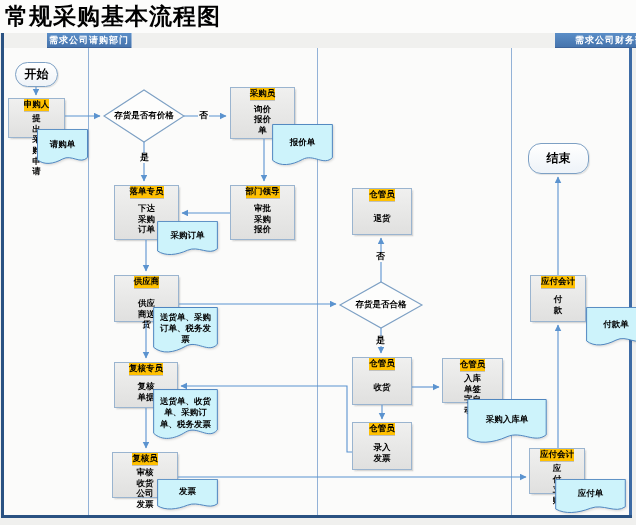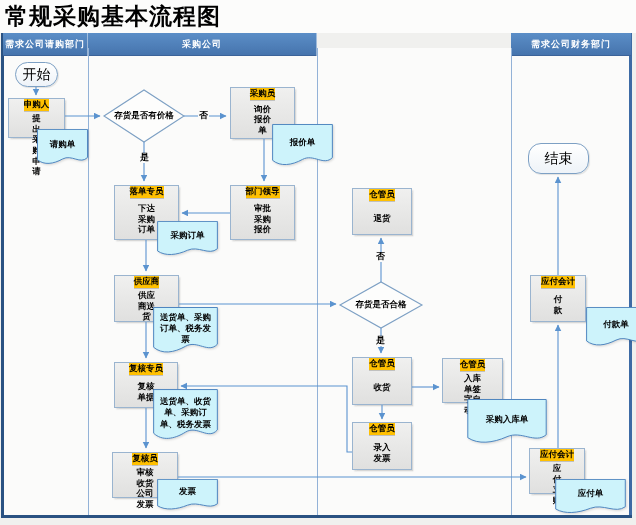--- a/index.html
+++ b/index.html
@@ -12,47 +12,47 @@
   .top-strip{position:absolute;left:0;top:0;width:636px;height:33px;background:#fcfcfb;}
   .page-title{
     position:absolute;left:5px;top:1px;font-size:23px;font-weight:bold;
     letter-spacing:1px;white-space:nowrap;
   }
   .lane-bg{position:absolute;left:3px;top:48px;width:628px;height:467px;background:#fbfbfa;}
   .board-border-left{position:absolute;left:1px;top:33px;width:3px;height:485px;background:#2a5282;}
   .board-border-right{position:absolute;left:629px;top:33px;width:3px;height:485px;background:#3d6ba5;}
   .board-border-bottom{position:absolute;left:1px;top:515px;width:631px;height:3px;background:#2a5282;}
   .lane-header{
-    position:absolute;top:33px;height:23px;
+    position:absolute;top:33px;height:15px;
     background:linear-gradient(#5b8ec7,#4674ad);
     border-bottom:1px solid #3c6399;
     color:#fff;font-size:9px;font-weight:bold;letter-spacing:1px;
     display:flex;align-items:center;justify-content:center;
-    box-sizing:border-box;border-right:1px solid rgba(255,255,255,.45);
+    box-sizing:border-box;border-right:1px solid rgba(255,255,255,.45);margin-left:44px;
   }
   .lane-divider{position:absolute;top:48px;width:1px;height:467px;background:#93b2d7;}
 
   .box{
     position:absolute;box-sizing:border-box;border:1px solid #9ab4cf;
     background:linear-gradient(#f0f0ef,#e0e0df);
     box-shadow:1.5px 1.5px 1.5px rgba(0,0,0,.14);
     display:flex;flex-direction:column;z-index:2;align-items:center;
   }
   .box-head{
     flex:0 0 12px;background:#ffc000;border-bottom:1px solid #c0c0bf;
     font-size:8.5px;font-weight:bold;display:flex;align-items:center;justify-content:center;
   }
   .box-body{
     flex:1;font-size:8.5px;font-weight:bold;line-height:1.25;text-align:center;
     display:flex;align-items:center;justify-content:center;padding:1px 20px;
   }
   .term{
     position:absolute;box-sizing:border-box;border:1px solid #7da0c4;border-radius:13px;
     background:linear-gradient(#ffffff,#eef3f8);
-    font-size:14px;font-weight:normal;display:flex;align-items:center;justify-content:center;
+    font-size:12px;font-weight:bold;display:flex;align-items:center;justify-content:center;
     z-index:2;box-shadow:1px 1px 1px rgba(0,0,0,.1);
   }
   .doc{position:absolute;z-index:4;}
   .doc svg{position:absolute;left:0;top:0;width:100%;height:100%;
     filter:drop-shadow(1.5px 1.5px 1px rgba(0,0,0,.15));}
   .doc-label{
     position:absolute;left:0;top:0;right:0;bottom:8px;
     font-size:8.5px;font-weight:bold;line-height:1.3;text-align:center;
     display:flex;align-items:center;justify-content:center;padding:1px 3px;
   }
@@ -72,21 +72,20 @@
 <div class="screen">
   <div class="top-strip"></div>
   <div class="page-title">常规采购基本流程图</div>
 
   <div class="lane-bg"></div>
   <div class="board-border-left"></div>
   <div class="board-border-right"></div>
   <div class="board-border-bottom"></div>
 
   <div class="lane-header" style="left:3px;width:85px;">需求公司请购部门</div>
-  <div class="lane-header" style="left:88px;width:229px;">采购公司</div>
   <div class="lane-header" style="left:511px;width:120px;border-right:none;">需求公司财务部门</div>
 
   <div class="lane-divider" style="left:88px;"></div>
   <div class="lane-divider" style="left:317px;"></div>
   <div class="lane-divider" style="left:511px;"></div>
 
   <div class="term" style="left:15px;top:62px;width:43px;height:25px;">开始</div>
   <div class="term" style="left:528px;top:143px;width:61px;height:31px;">结束</div>
 
   <div class="box" style="left:8px;top:98px;width:57px;height:40px;">
@@ -98,21 +97,21 @@
     <div class="box-body">询价报价单</div>
   </div>
   <div class="box" style="left:114px;top:185px;width:65px;height:55px;">
     <div class="box-head">落单专员</div>
     <div class="box-body">下达采购订单</div>
   </div>
   <div class="box" style="left:230px;top:185px;width:65px;height:55px;">
     <div class="box-head">部门领导</div>
     <div class="box-body">审批采购报价</div>
   </div>
-  <div class="box" style="left:114px;top:275px;width:65px;height:47px;">
+  <div class="box" style="left:114px;top:275px;width:65px;height:47px;gap:8px;">
     <div class="box-head">供应商</div>
     <div class="box-body">供应商送货</div>
   </div>
   <div class="box" style="left:114px;top:362px;width:64px;height:46px;">
     <div class="box-head">复核专员</div>
     <div class="box-body">复核单据</div>
   </div>
   <div class="box" style="left:112px;top:452px;width:66px;height:46px;">
     <div class="box-head">复核员</div>
     <div class="box-body">审核收货公司发票</div>

